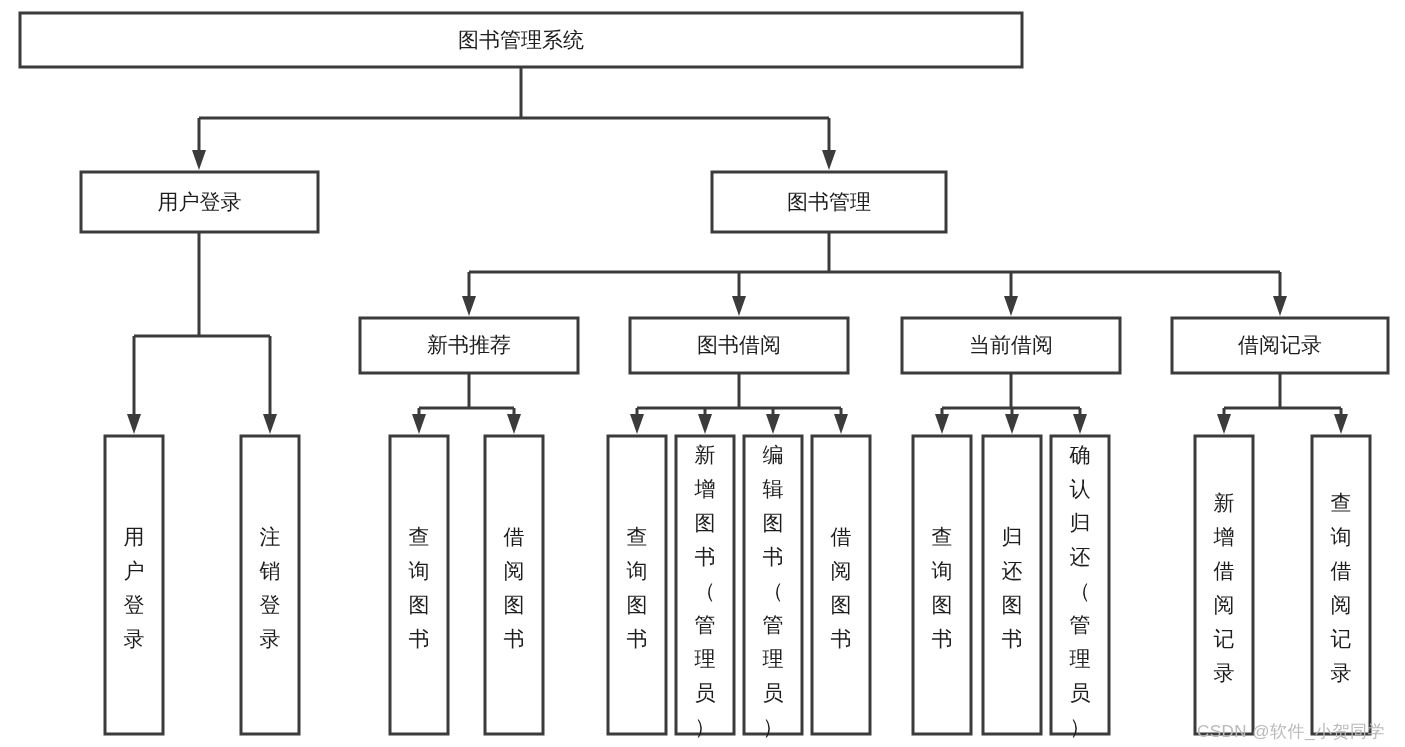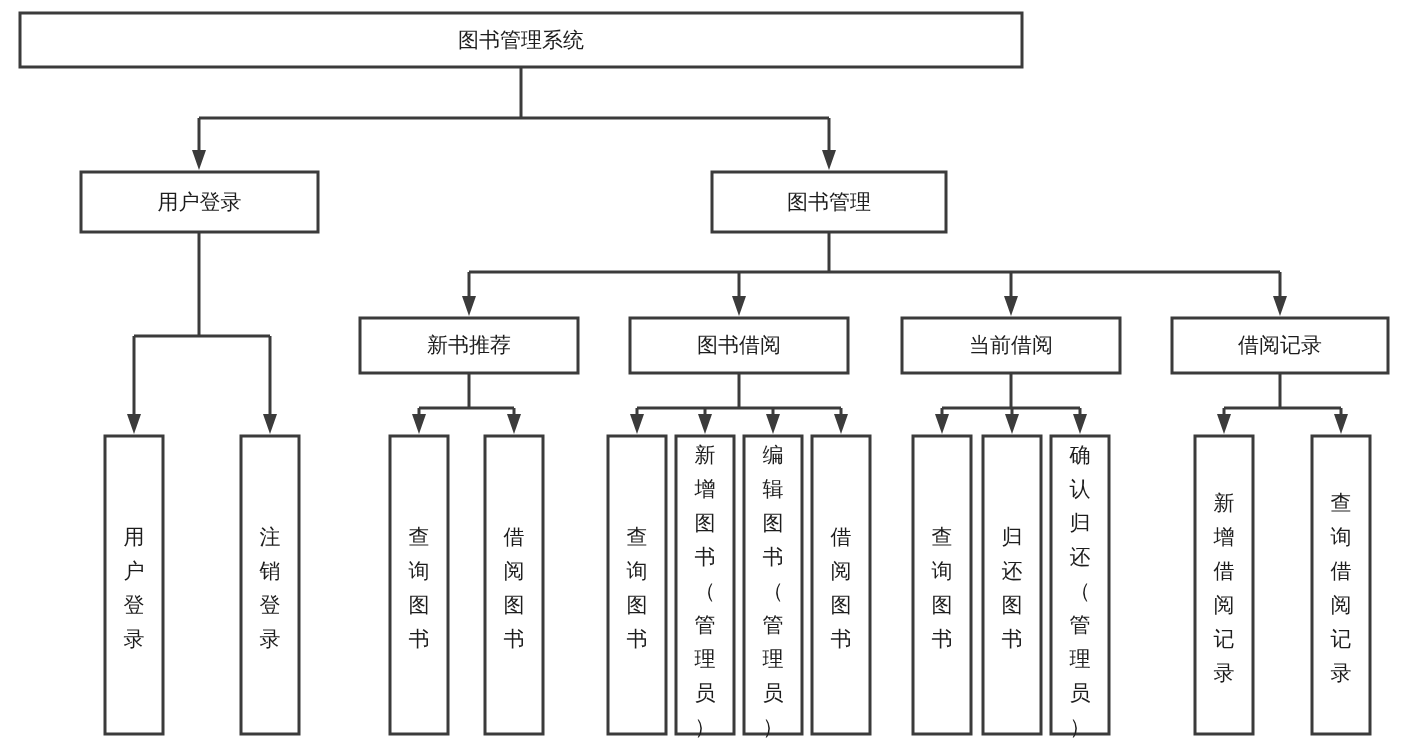--- a/index.html
+++ b/index.html
@@ -214,13 +214,14 @@
         <g>
           <rect x="1195" y="436" width="58" height="298" class="node-box"></rect>
           <text x="1224" y="509.52" class="node-label-vertical"><tspan x="1224" dy="0">新</tspan><tspan x="1224" dy="34">增</tspan><tspan x="1224" dy="34">借</tspan><tspan x="1224" dy="34">阅</tspan><tspan x="1224" dy="34">记</tspan><tspan x="1224" dy="34">录</tspan></text>
         </g>
         <g>
           <rect x="1312" y="436" width="58" height="298" class="node-box"></rect>
           <text x="1341" y="509.52" class="node-label-vertical"><tspan x="1341" dy="0">查</tspan><tspan x="1341" dy="34">询</tspan><tspan x="1341" dy="34">借</tspan><tspan x="1341" dy="34">阅</tspan><tspan x="1341" dy="34">记</tspan><tspan x="1341" dy="34">录</tspan></text>
         </g>
       </g>
   </svg>
+  <div class="watermark">CSDN @软件_小贺同学</div>
 </div>
 
 </body></html>

